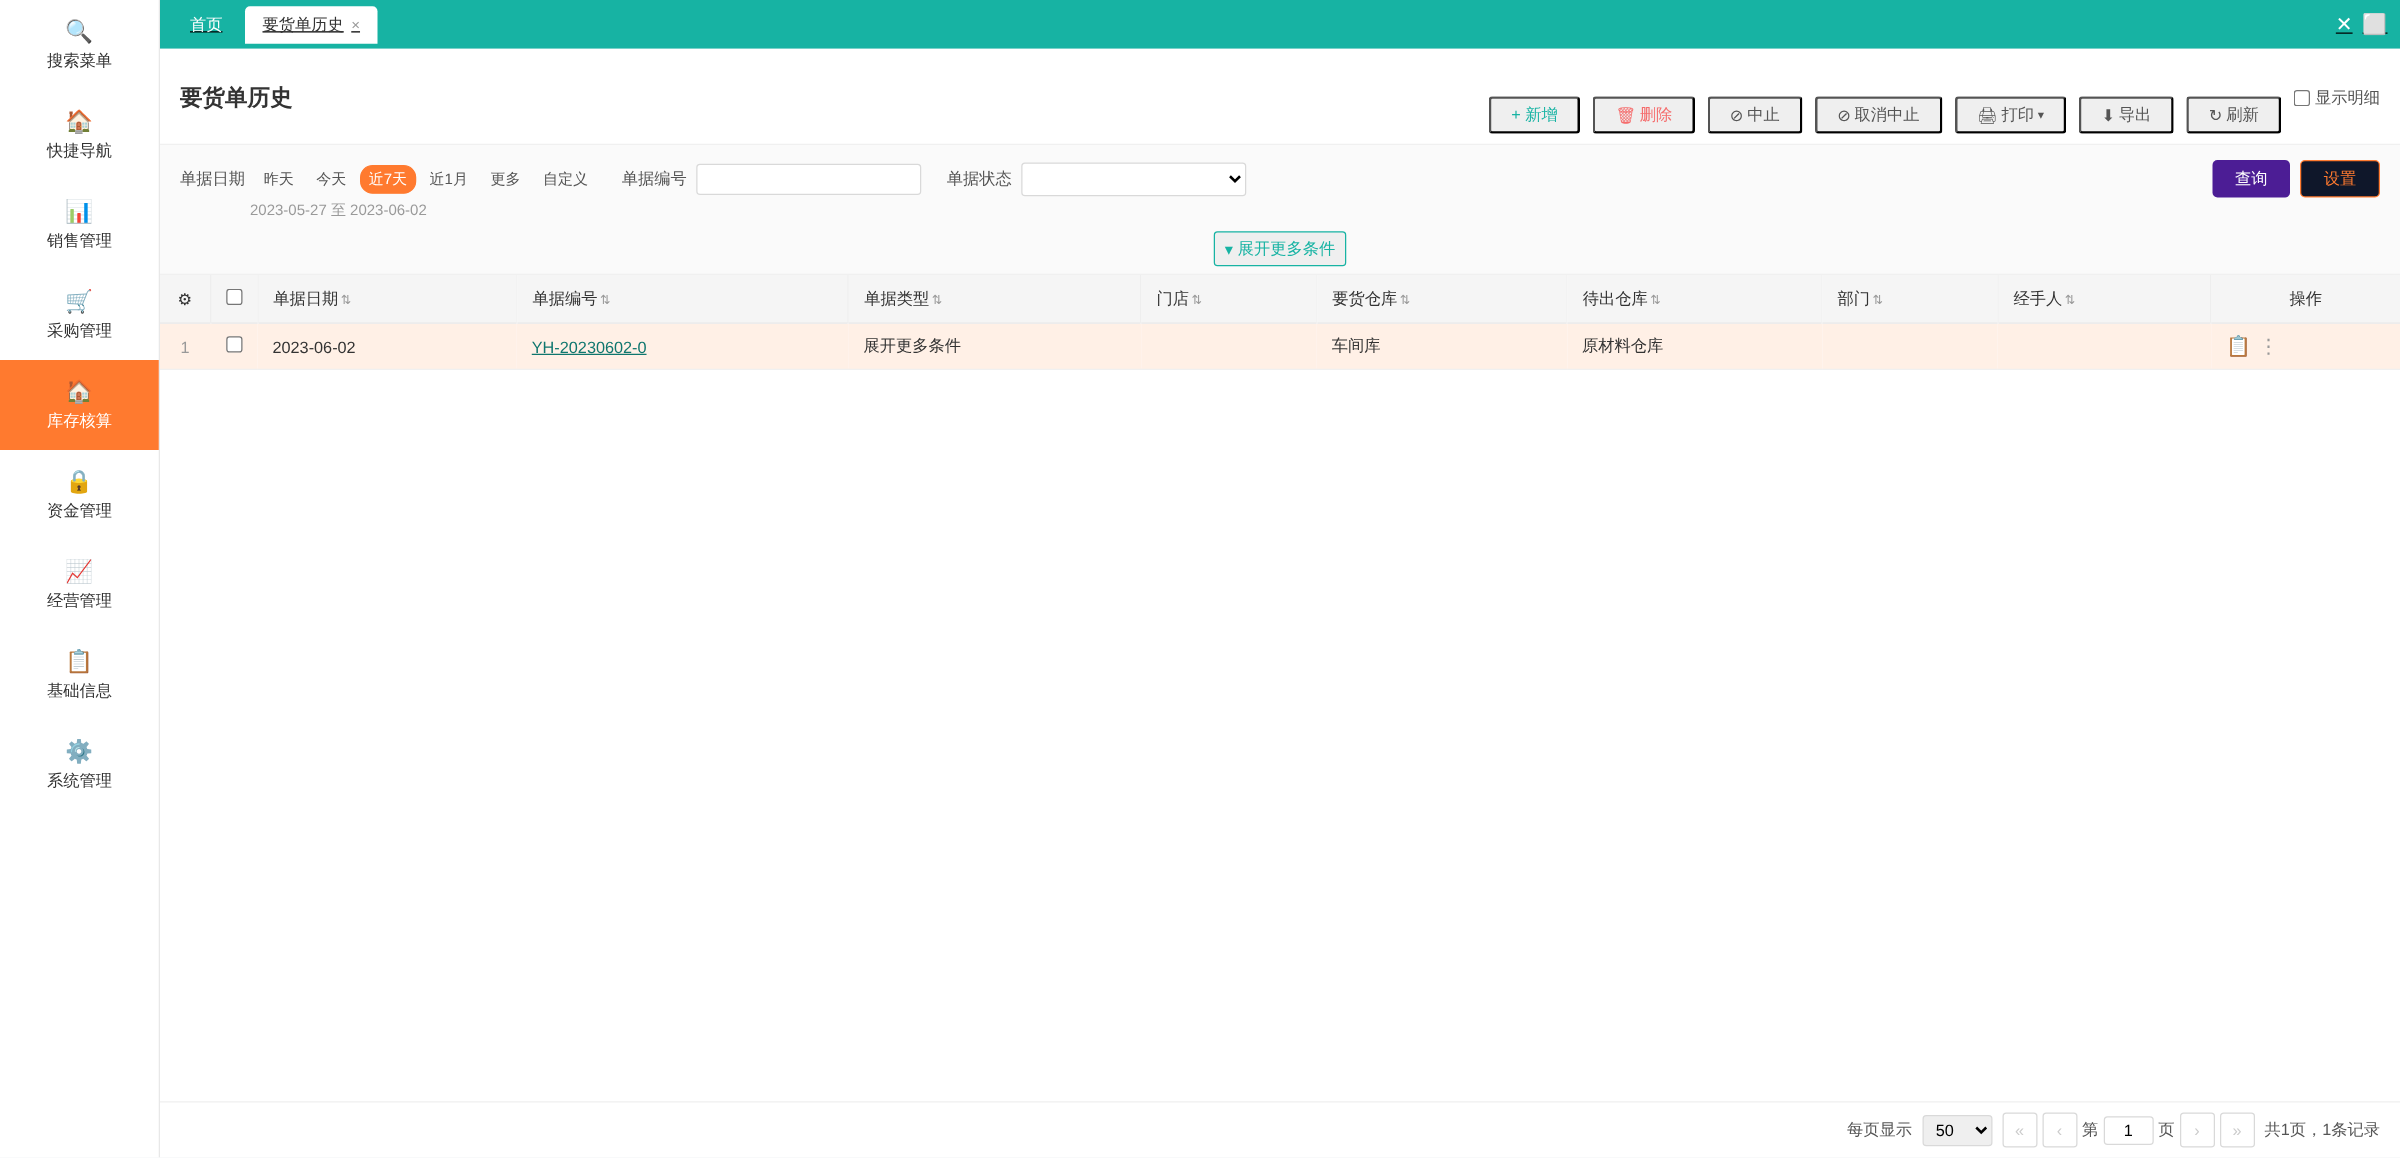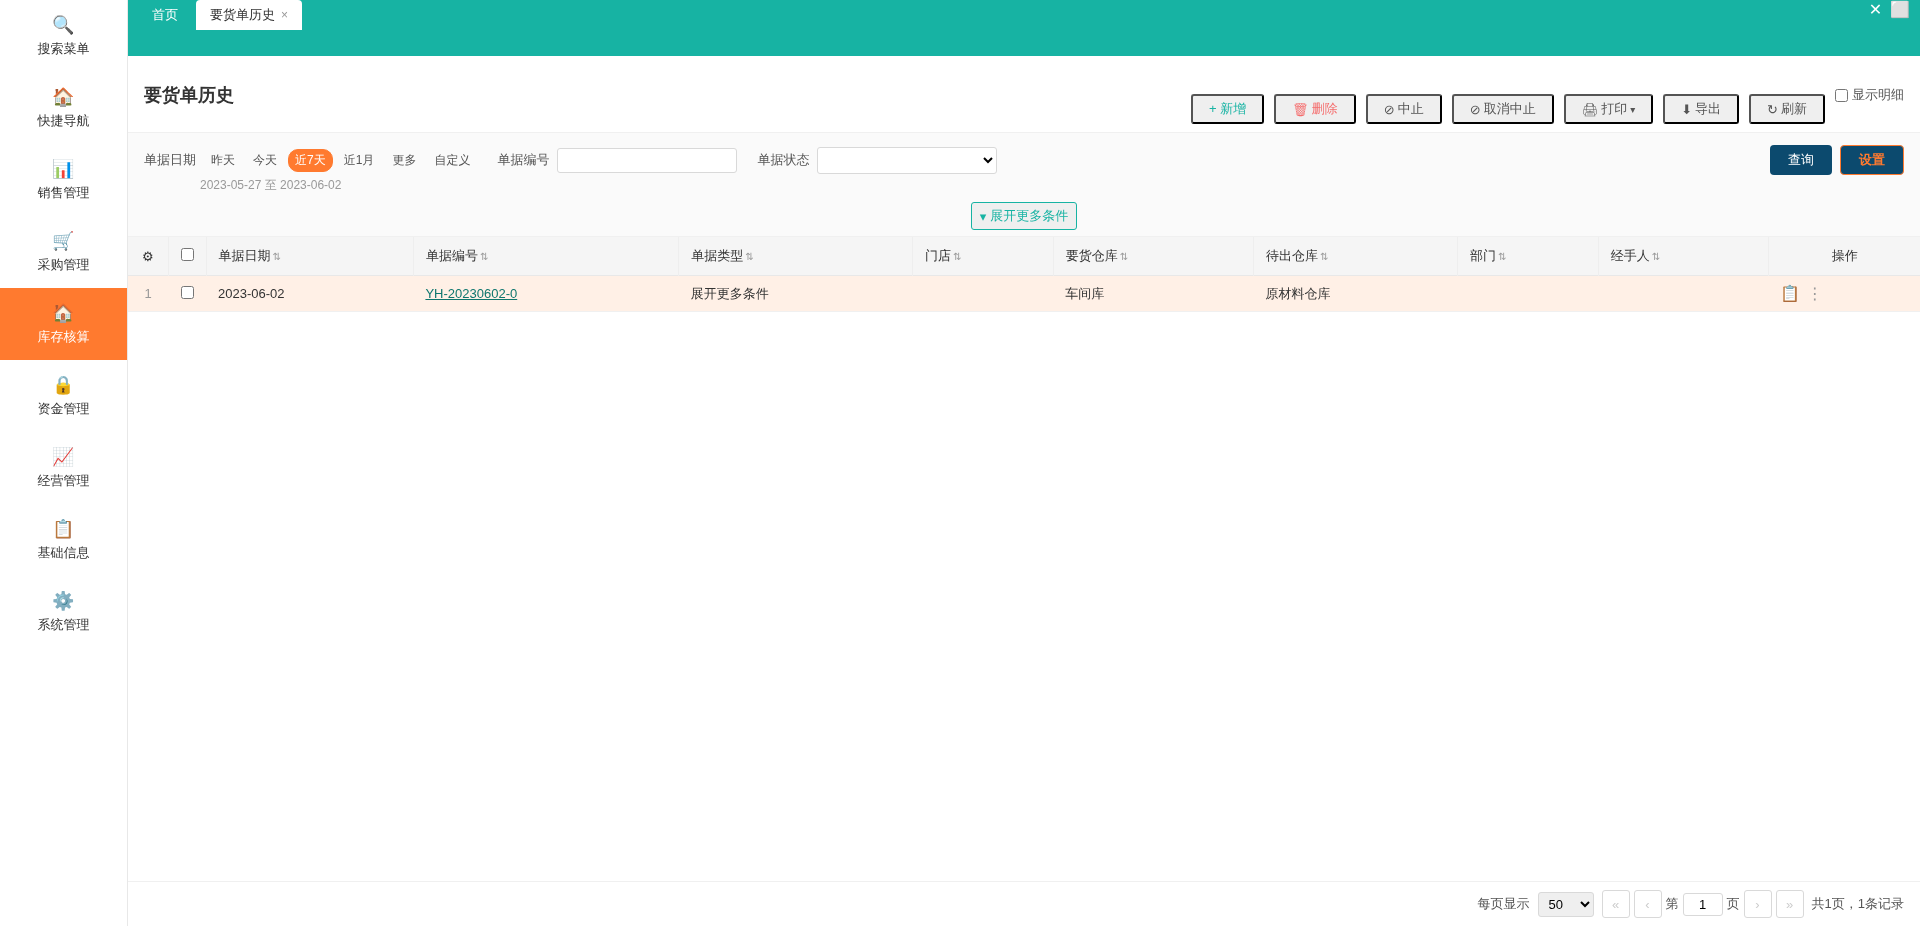--- a/index.html
+++ b/index.html
@@ -30,27 +30,28 @@
     
     .main {
       flex: 1;
       display: flex;
       flex-direction: column;
       overflow: hidden;
     }
 
     
     .tab-bar {
-      height: 56px;
+      height: 39px;
       background: #17b3a3;
       display: flex;
-      align-items: flex-start;
+      align-items: center;
       padding: 0 10px;
       gap: 4px;
       flex-shrink: 0;
+      text-decoration: underline;
     }
     .tab-item {
       padding: 6px 14px;
       border-radius: 4px 4px 0 0;
       cursor: pointer;
       color: #fff;
       font-size: 13px;
       display: flex;
       align-items: center;
       gap: 6px;
@@ -100,37 +101,36 @@
       cursor: pointer;
       color: #555;
       font-size: 13px;
       padding: 4px 16px;
       border-radius: 3px;
       margin-top: 28px;
     }
     .action-btn.primary { color: #17b3a3; }
     .action-btn.danger { color: #f56c6c; }
     .btn-query {
-      background: #0c4a6e;
+      background: #4c1d95;
       color: #fff;
       border: none;
       padding: 6px 18px;
       border-radius: 4px;
       cursor: pointer;
       font-size: 13px;
     }
     .btn-setting {
-      background: #0c4a6e;
+      background: #0f172a;
       color: #ff7a2f;
       border: 1px solid #ff7a2f;
       padding: 5px 18px;
       border-radius: 4px;
       cursor: pointer;
       font-size: 13px;
-      font-weight: bold;
     }
     .display-detail { display: flex; align-items: center; gap: 4px; cursor: pointer; color: #555; }
     .display-detail input[type=checkbox] { cursor: pointer; }
 
     
     .filter-bar {
       padding: 12px 16px 6px 16px;
       background: #fafafa;
       border-bottom: 1px solid #f0f0f0;
       flex-shrink: 0;

